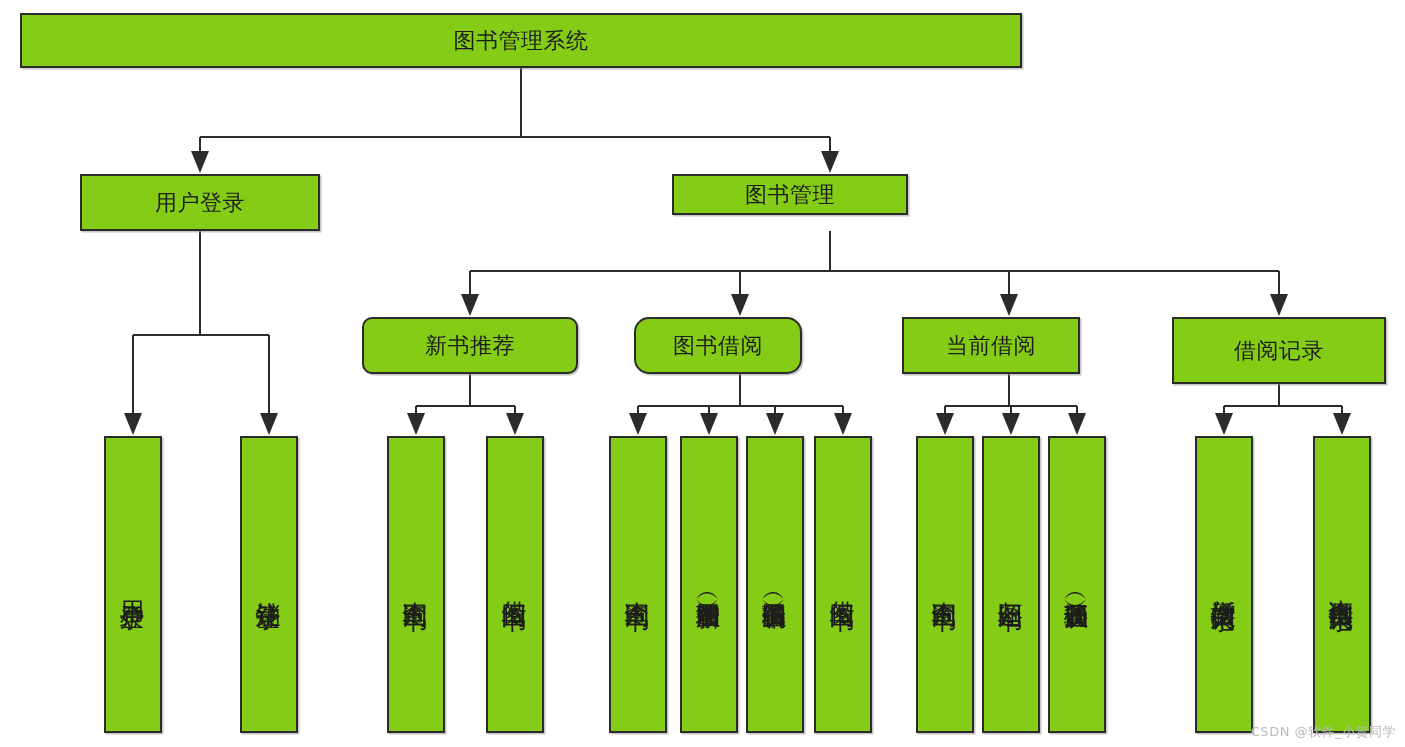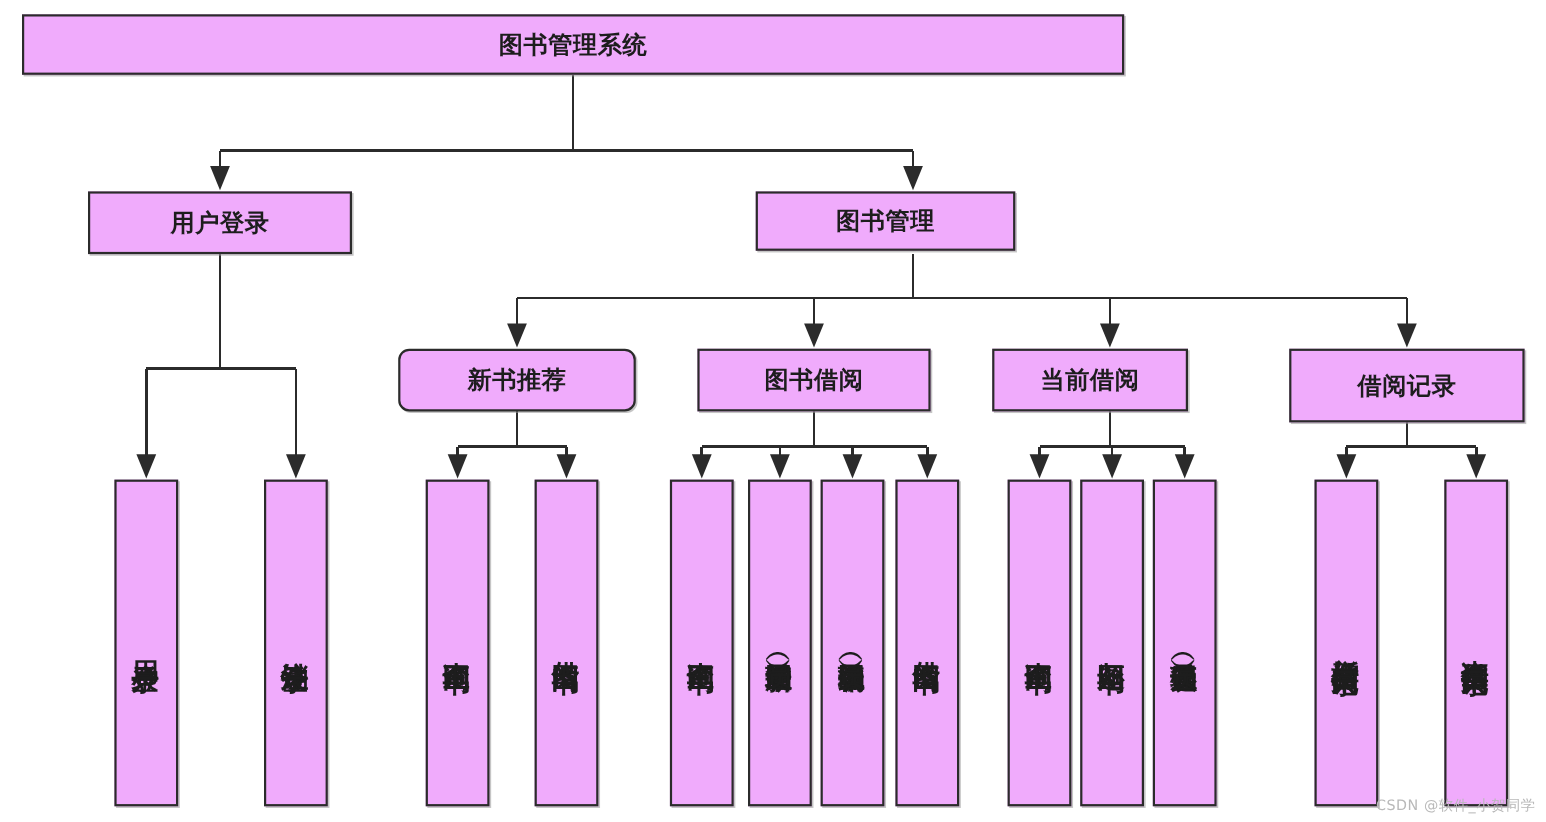--- a/index.html
+++ b/index.html
@@ -17,24 +17,23 @@
   }
   #diagram-root {
     position: absolute;
     left: 0; top: 0;
     width: 1405px;
     height: 747px;
   }
   .node-box {
     position: absolute;
     box-sizing: border-box;
-    background: #f0abfc;
+    background: #84cc16;
     border: 2px solid #2b2b2b;
     box-shadow: 1.5px 1.5px 0 0 rgba(150,150,150,0.55);
-    font-weight: bold;
   }
   .node-label {
     position: absolute;
     left: 0; top: 0;
     width: 100%;
     height: 100%;
     display: flex;
     align-items: center;
     justify-content: center;
     color: #1d1d1d;
@@ -132,27 +131,27 @@
       <line x1="1342" y1="406" x2="1342" y2="415" stroke="#2b2b2b" stroke-width="2.4" shape-rendering="crispEdges"></line>
       <path d="M 1333 413 L 1351 413 L 1342 435 Z" fill="#2b2b2b"></path>
     </svg>
   <div id="node-layer">
       <div class="node-box" style="left: 20px; top: 13px; width: 1002px; height: 55px;">
         <span class="node-label horizontal">图书管理系统</span>
       </div>
       <div class="node-box" style="left: 80px; top: 174px; width: 240px; height: 57px;">
         <span class="node-label horizontal">用户登录</span>
       </div>
-      <div class="node-box" style="left: 687px; top: 174px; width: 236px; height: 54px;">
+      <div class="node-box" style="left: 672px; top: 174px; width: 236px; height: 41px;">
         <span class="node-label horizontal">图书管理</span>
       </div>
       <div class="node-box" style="left: 362px; top: 317px; width: 216px; height: 57px; border-radius: 10px;">
         <span class="node-label horizontal">新书推荐</span>
       </div>
-      <div class="node-box" style="left: 634px; top: 317px; width: 212px; height: 57px;">
+      <div class="node-box" style="left: 634px; top: 317px; width: 168px; height: 57px; border-radius: 15px;">
         <span class="node-label horizontal">图书借阅</span>
       </div>
       <div class="node-box" style="left: 902px; top: 317px; width: 178px; height: 57px;">
         <span class="node-label horizontal">当前借阅</span>
       </div>
       <div class="node-box" style="left: 1172px; top: 317px; width: 214px; height: 67px;">
         <span class="node-label horizontal">借阅记录</span>
       </div>
       <div class="node-box" style="left: 104px; top: 436px; width: 58px; height: 297px;">
         <span class="node-label vertical">用户登录</span>

